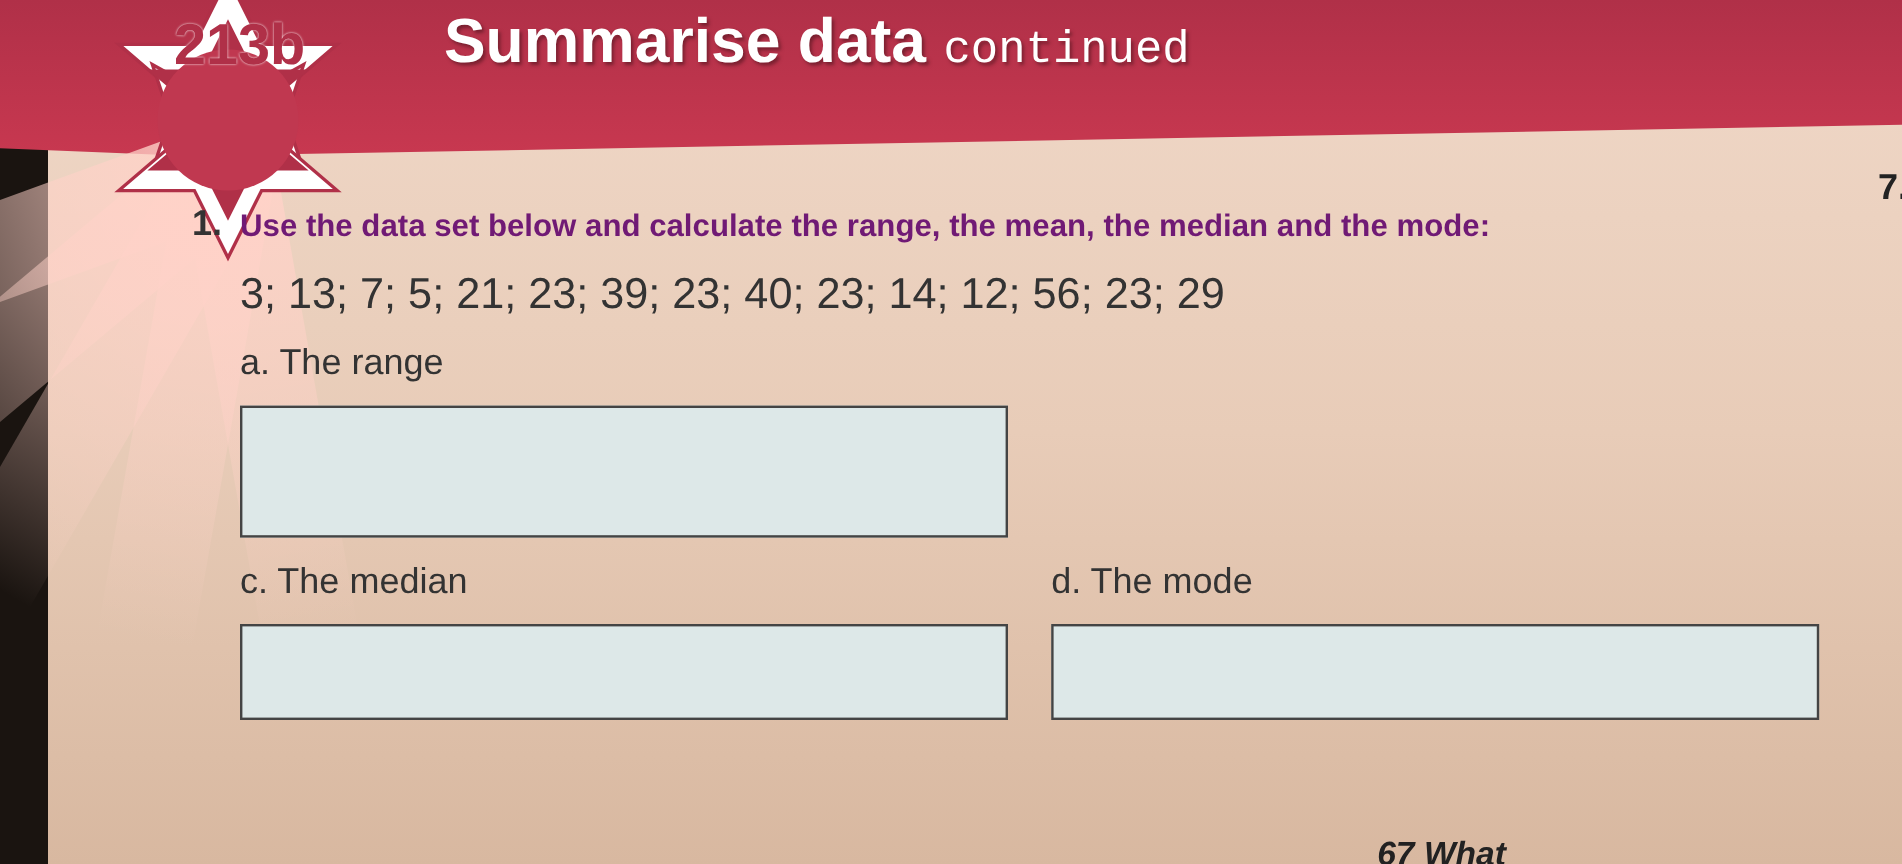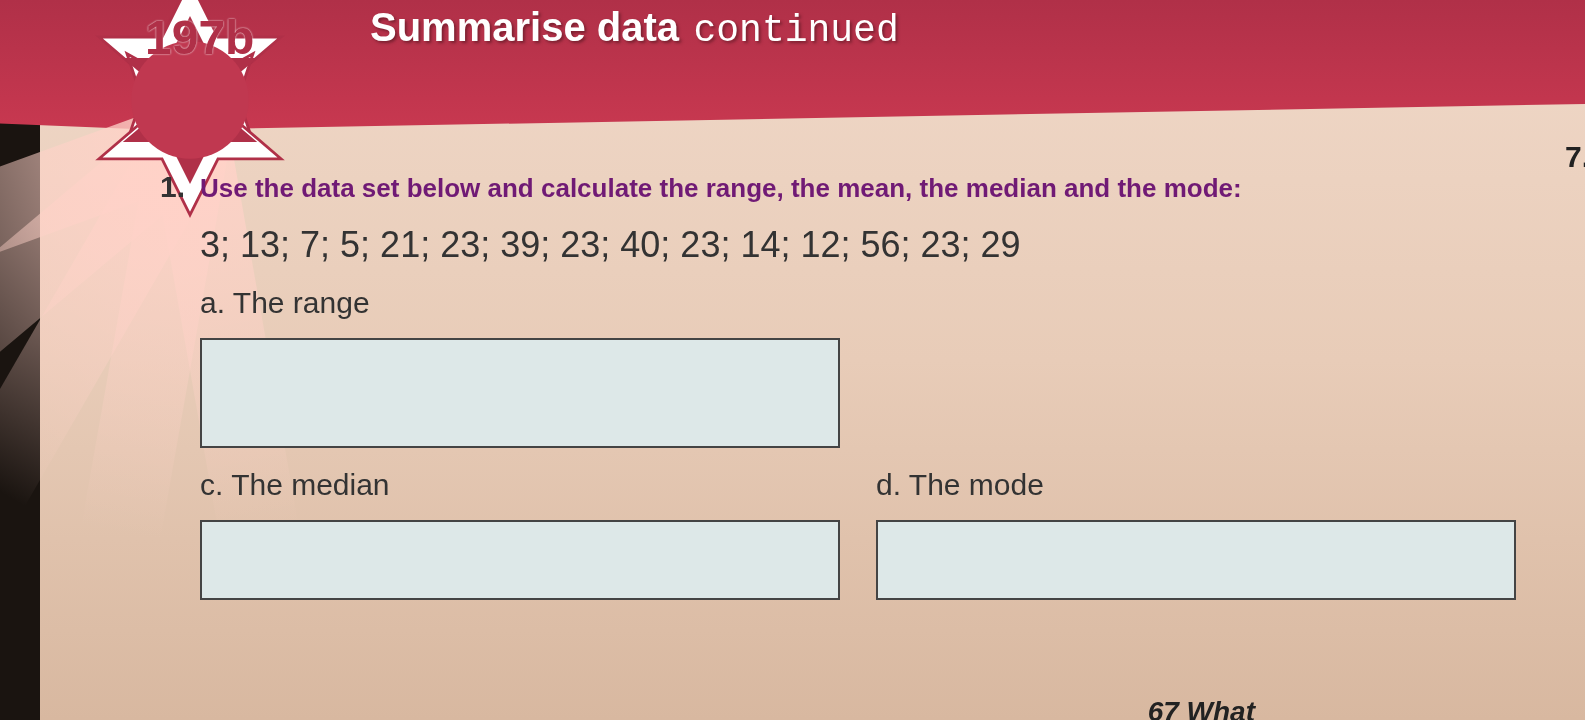--- a/index.html
+++ b/index.html
@@ -71,21 +71,21 @@
       z-index: 10;
       text-shadow: 0 0 2px #fff;
     }
     .title {
       position: absolute;
       top: 5px;
       left: 370px;
       z-index: 5;
     }
     .title-main {
-      font-size: 40px;
+      font-size: 52px;
       font-weight: bold;
       color: #fff;
       font-family: 'Comic Sans MS', cursive, sans-serif;
       text-shadow: 2px 2px 3px rgba(80,20,30,0.6);
       display: inline;
     }
     .title-sub {
       font-size: 38px;
       color: #fff;
       font-family: Liberation Mono, monospace;
@@ -180,21 +180,21 @@
 <div class="star-badge">
   <svg viewBox="0 0 200 200">
     <polygon points="100,15 120,55 165,55 130,85 145,130 100,105 55,130 70,85 35,55 80,55" fill="#fff" stroke="#b03048" stroke-width="2"></polygon>
     <polygon points="100,182 80,142 35,142 70,112 55,67 100,92 145,67 130,112 165,142 120,142" fill="#fff" stroke="#b03048" stroke-width="2"></polygon>
     <polygon points="100,40 115,70 148,70 122,92 132,125 100,107 68,125 78,92 52,70 85,70" fill="#b03048"></polygon>
     <polygon points="100,160 85,130 52,130 78,108 68,75 100,93 132,75 122,108 148,130 115,130" fill="#b03048"></polygon>
     <circle cx="100" cy="100" r="42" fill="#c03850"></circle>
   </svg>
 </div>
 
-<div class="page-number">197b</div>
+<div class="page-number">213b</div>
 
 <div class="title">
   <span class="title-main">Summarise data</span>
   <span class="title-sub">continued</span>
 </div>
 
 <div class="margin-7">7.</div>
 
 <div class="content">
   <div class="question-number">1.</div>

